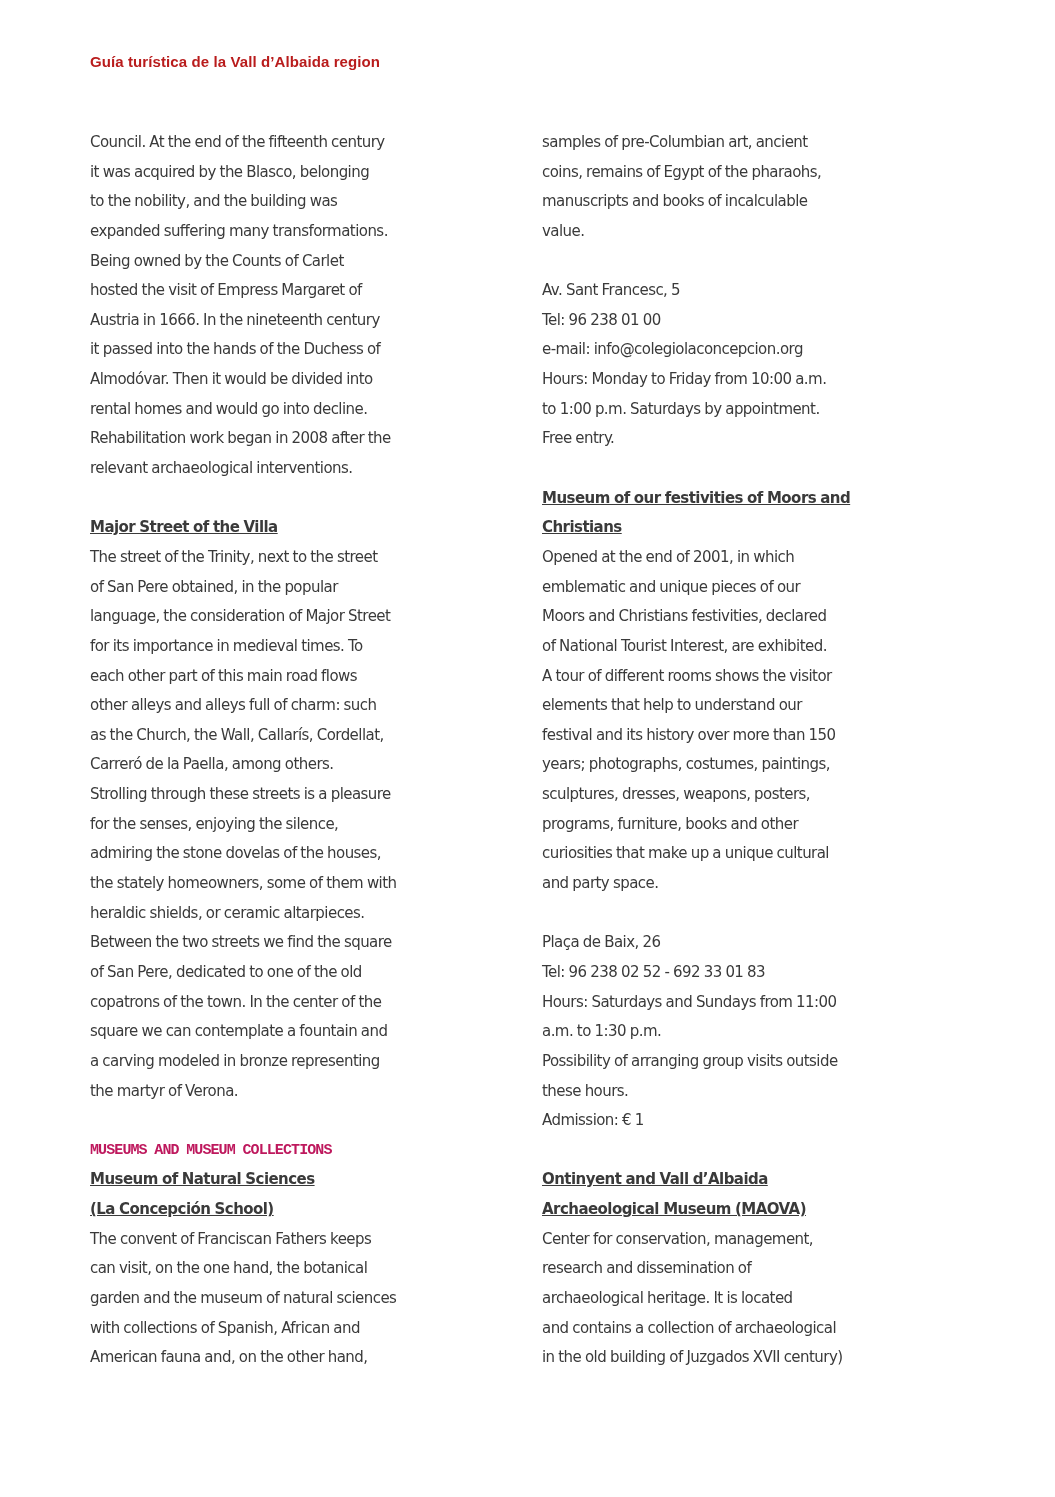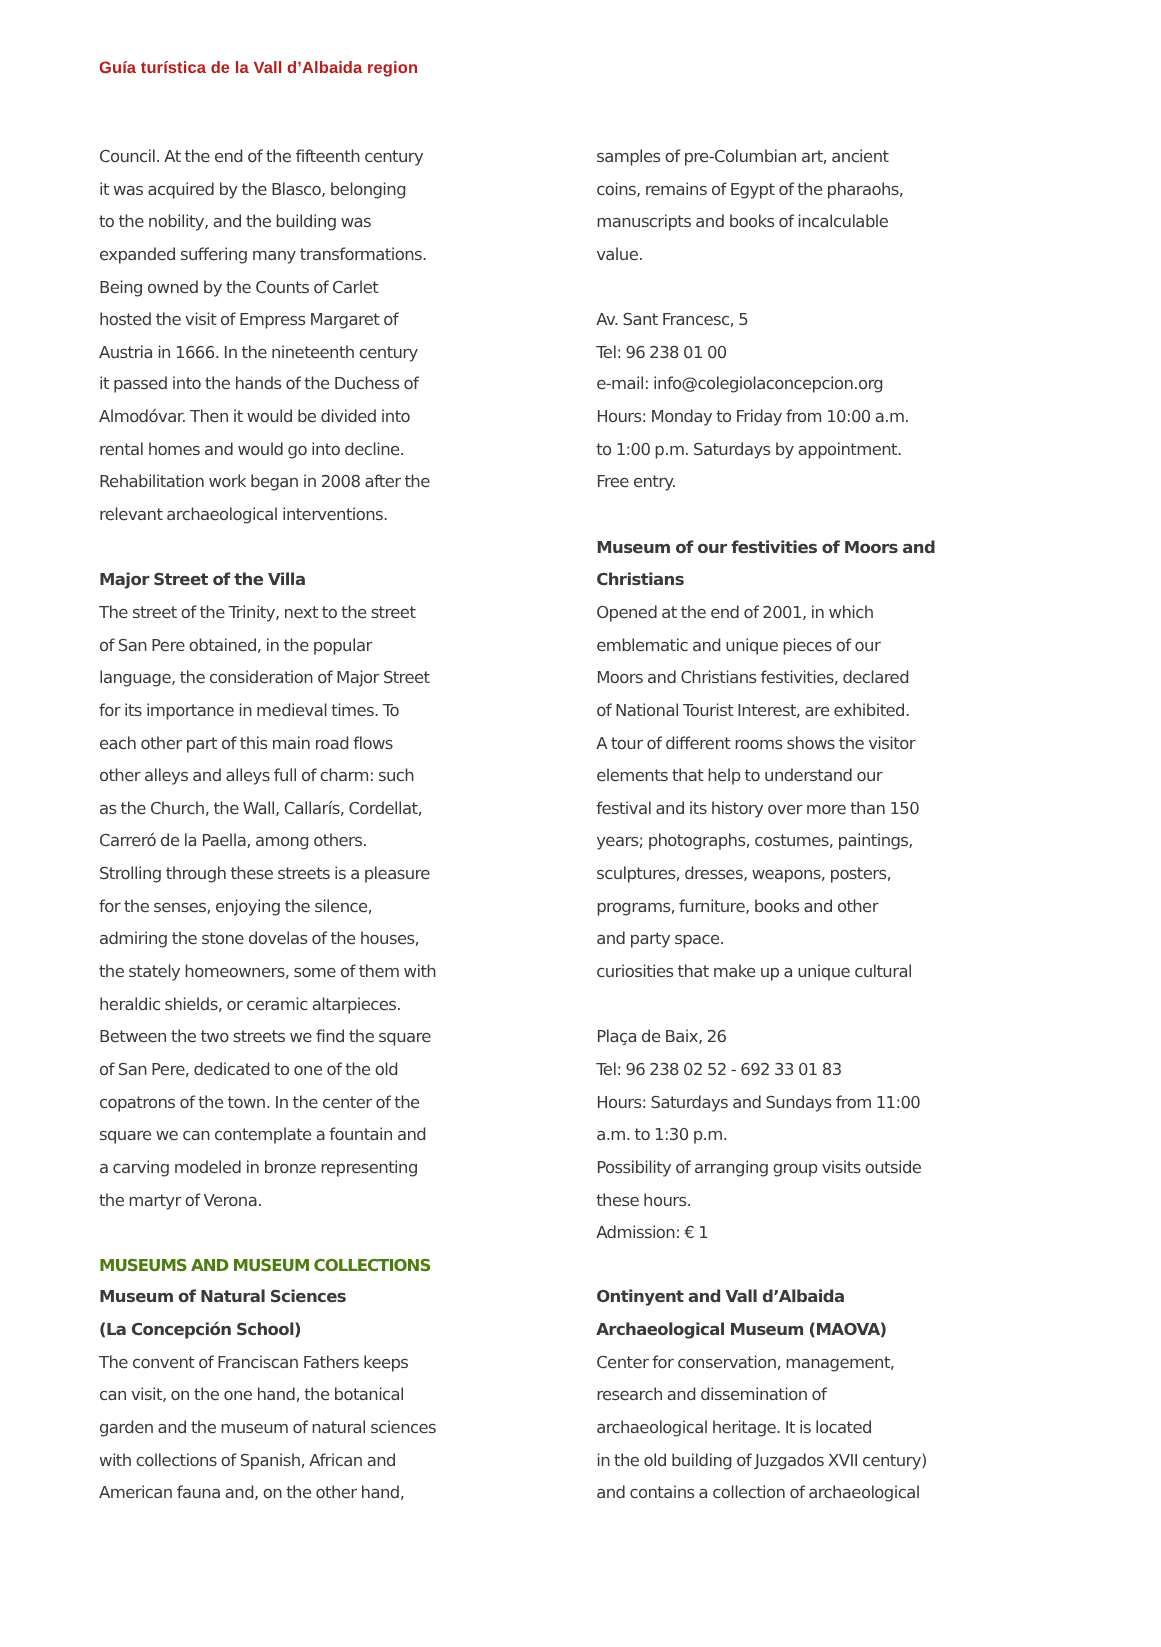--- a/index.html
+++ b/index.html
@@ -45,28 +45,30 @@
     .blank {
       display: block;
       height: 29.65px;
     }
     .heading {
       display: block;
       white-space: nowrap;
       font-weight: bold;
       color: #3a3a3a;
       height: 29.65px;
+      text-decoration: underline;
     }
     .section-title {
       display: block;
       white-space: nowrap;
       font-weight: bold;
-      color: #4d7c0f;
+      color: #be185d;
       height: 29.65px;
       letter-spacing: -0.9px;
+      font-family: Liberation Mono, monospace;
     }
   </style>
 </head>
 <body>
 
 <div class="running-header">Guía turística de la Vall d’Albaida region</div>
 
 <div class="column col-left">
   <div>
     <span class="line">Council. At the end of the fifteenth century</span>
@@ -145,38 +147,38 @@
     <span class="line">Opened at the end of 2001, in which</span>
     <span class="line">emblematic and unique pieces of our</span>
     <span class="line">Moors and Christians festivities, declared</span>
     <span class="line">of National Tourist Interest, are exhibited.</span>
     <span class="line">A tour of different rooms shows the visitor</span>
     <span class="line">elements that help to understand our</span>
     <span class="line">festival and its history over more than 150</span>
     <span class="line">years; photographs, costumes, paintings,</span>
     <span class="line">sculptures, dresses, weapons, posters,</span>
     <span class="line">programs, furniture, books and other</span>
+    <span class="line">curiosities that make up a unique cultural</span>
     <span class="line">and party space.</span>
-    <span class="line">curiosities that make up a unique cultural</span>
   </div>
   <span class="blank"></span>
 
   <div>
     <span class="line">Plaça de Baix, 26</span>
     <span class="line">Tel: 96 238 02 52 - 692 33 01 83</span>
     <span class="line">Hours: Saturdays and Sundays from 11:00</span>
     <span class="line">a.m. to 1:30 p.m.</span>
     <span class="line">Possibility of arranging group visits outside</span>
     <span class="line">these hours.</span>
     <span class="line">Admission: € 1</span>
   </div>
   <span class="blank"></span>
 
   <div>
     <span class="heading">Ontinyent and Vall d’Albaida</span>
     <span class="heading">Archaeological Museum (MAOVA)</span>
     <span class="line">Center for conservation, management,</span>
     <span class="line">research and dissemination of</span>
     <span class="line">archaeological heritage. It is located</span>
+    <span class="line">and contains a collection of archaeological</span>
     <span class="line">in the old building of Juzgados XVII century)</span>
-    <span class="line">and contains a collection of archaeological</span>
   </div>
 </div>
 
 </body></html>

